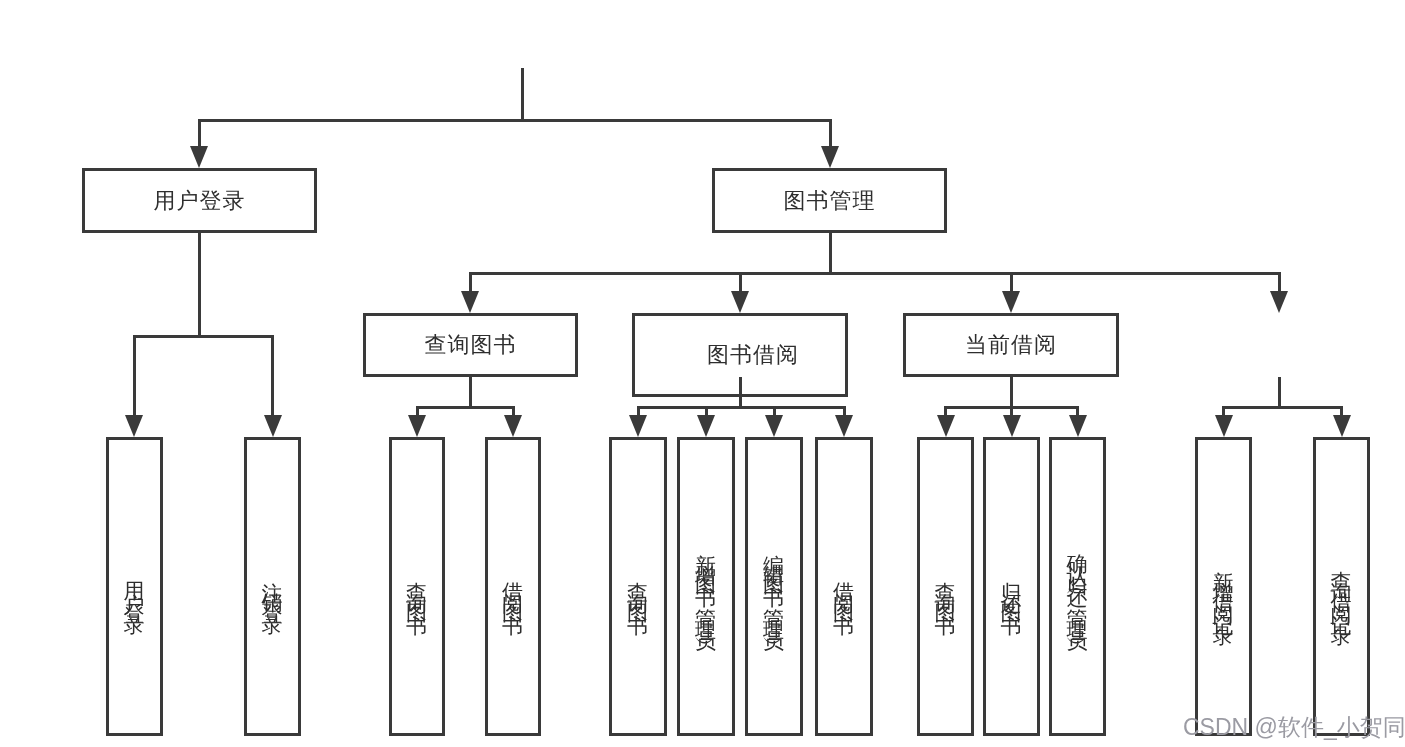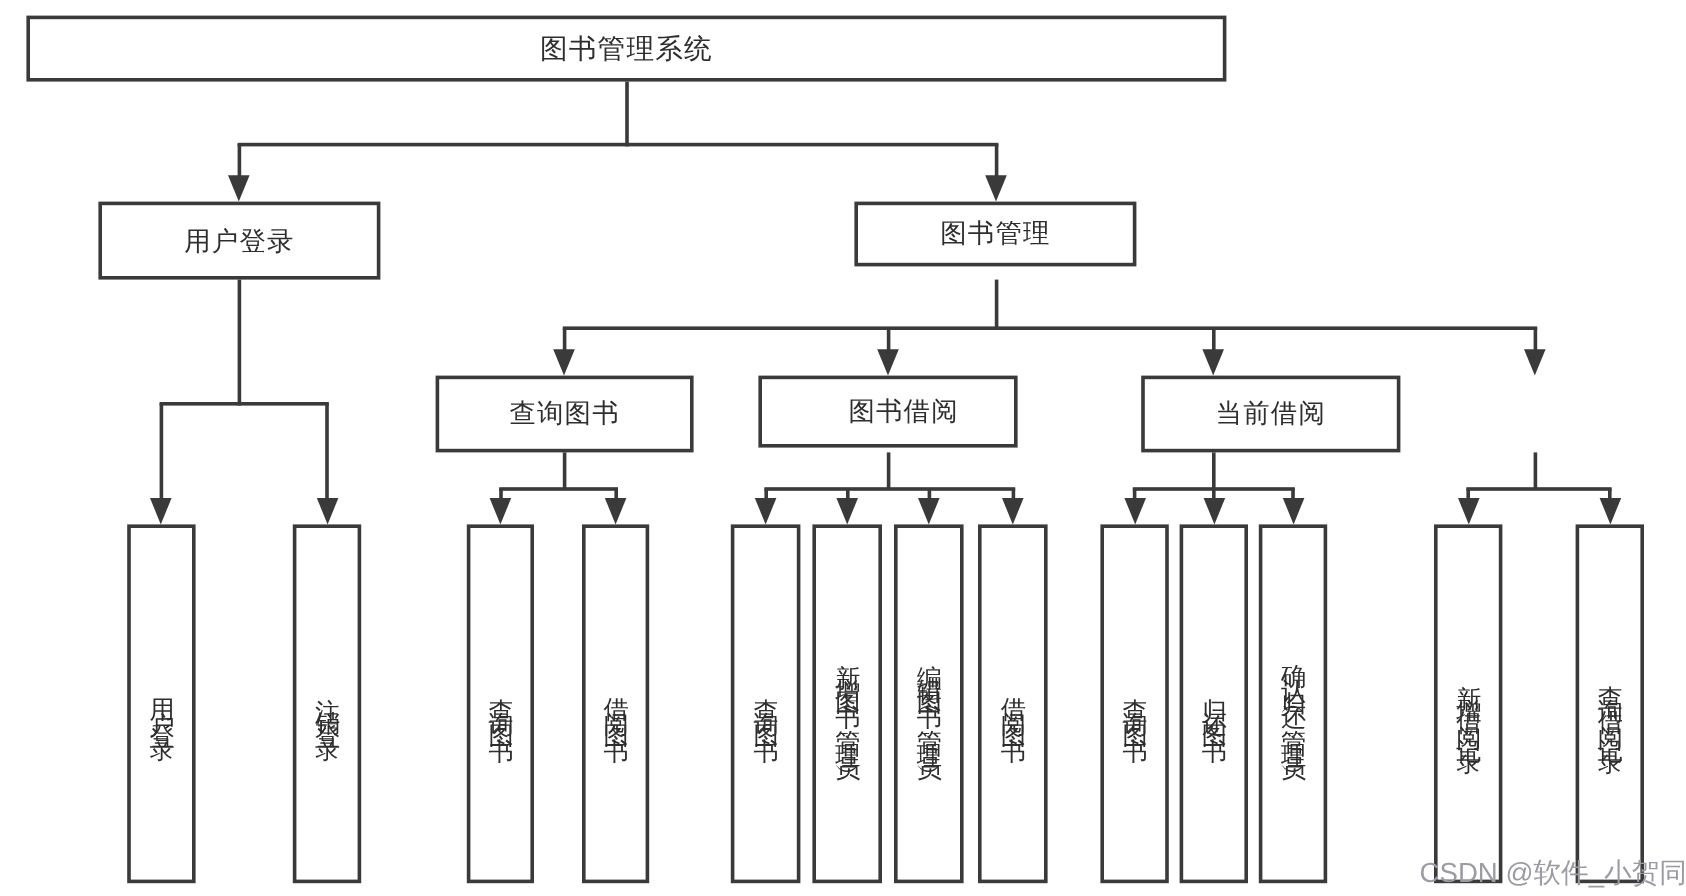--- a/index.html
+++ b/index.html
@@ -34,38 +34,35 @@
   .watermark{
     position:absolute;left:1183px;top:712px;width:222px;
     font-size:23px;color:var(--wm);white-space:nowrap;z-index:5;
   }
 </style>
 </head>
 <body>
 
 <div id="canvas" style="--line: #3a3a3a; --text: #2e2e2e; --wm: #9b9ba3;">
 
-  <div class="node h root" style="left:22px;top:13px;width:1000px;height:55px;">
-    <span>图书管理系统</span>
-  </div>
 
   <div class="node h" style="left:82px;top:168px;width:235px;height:65px;">
     <span>用户登录</span>
   </div>
-  <div class="node h" style="left:712px;top:168px;width:235px;height:54px;">
+  <div class="node h" style="left:712px;top:168px;width:235px;height:65px;">
     <span>图书管理</span>
   </div>
 
   <div class="node h" style="left:363px;top:313px;width:215px;height:64px;">
     <span>查询图书</span>
   </div>
-  <div class="node h" style="left:632px;top:313px;width:216px;height:60px;padding-left:26px;">
+  <div class="node h" style="left:632px;top:313px;width:216px;height:84px;padding-left:26px;">
     <span>图书借阅</span>
   </div>
-  <div class="node h" style="left:903px;top:313px;width:216px;height:64px;margin-left:48px;">
+  <div class="node h" style="left:903px;top:313px;width:216px;height:64px;">
     <span>当前借阅</span>
   </div>
 
   <div class="node v" style="left:106px;top:437px;width:57px;height:299px;">
     <span class="vtext">用户登录</span>
   </div>
   <div class="node v" style="left:244px;top:437px;width:57px;height:299px;">
     <span class="vtext">注销登录</span>
   </div>
 

